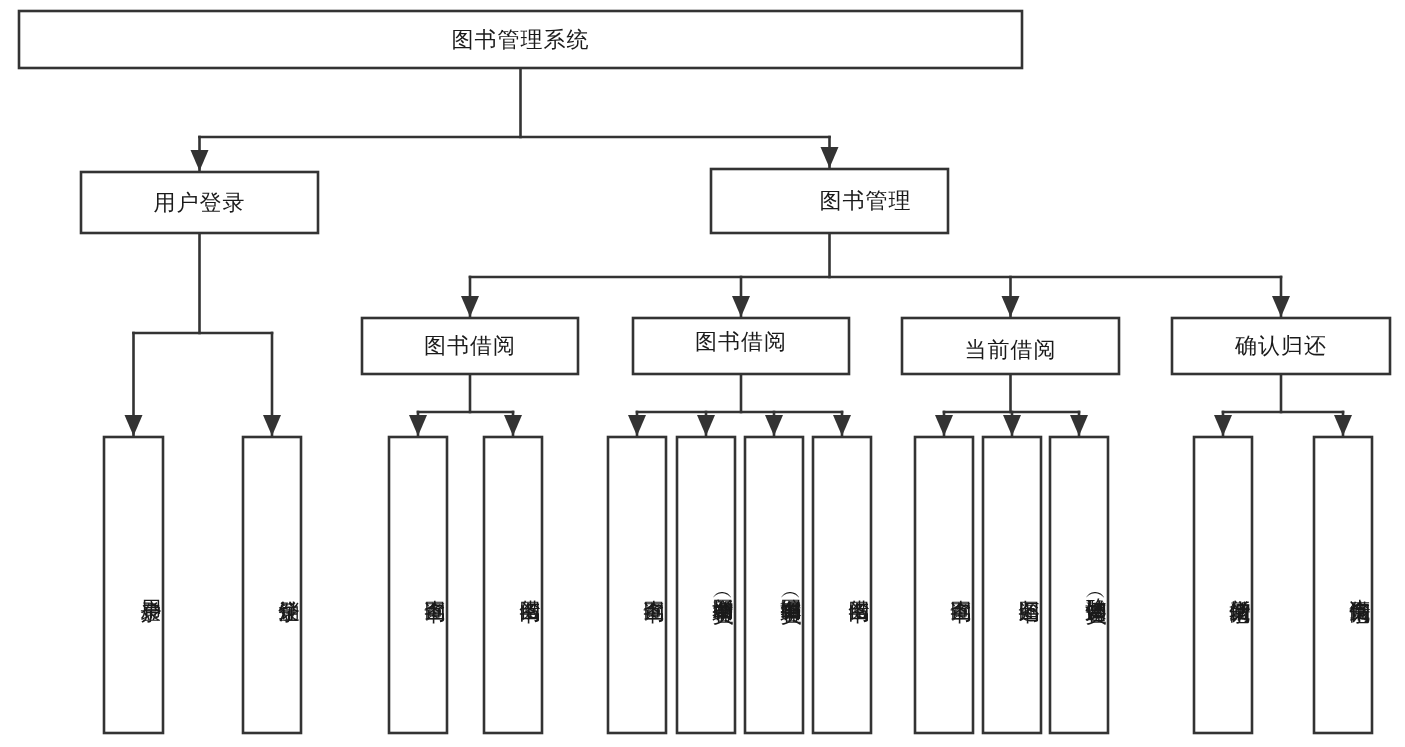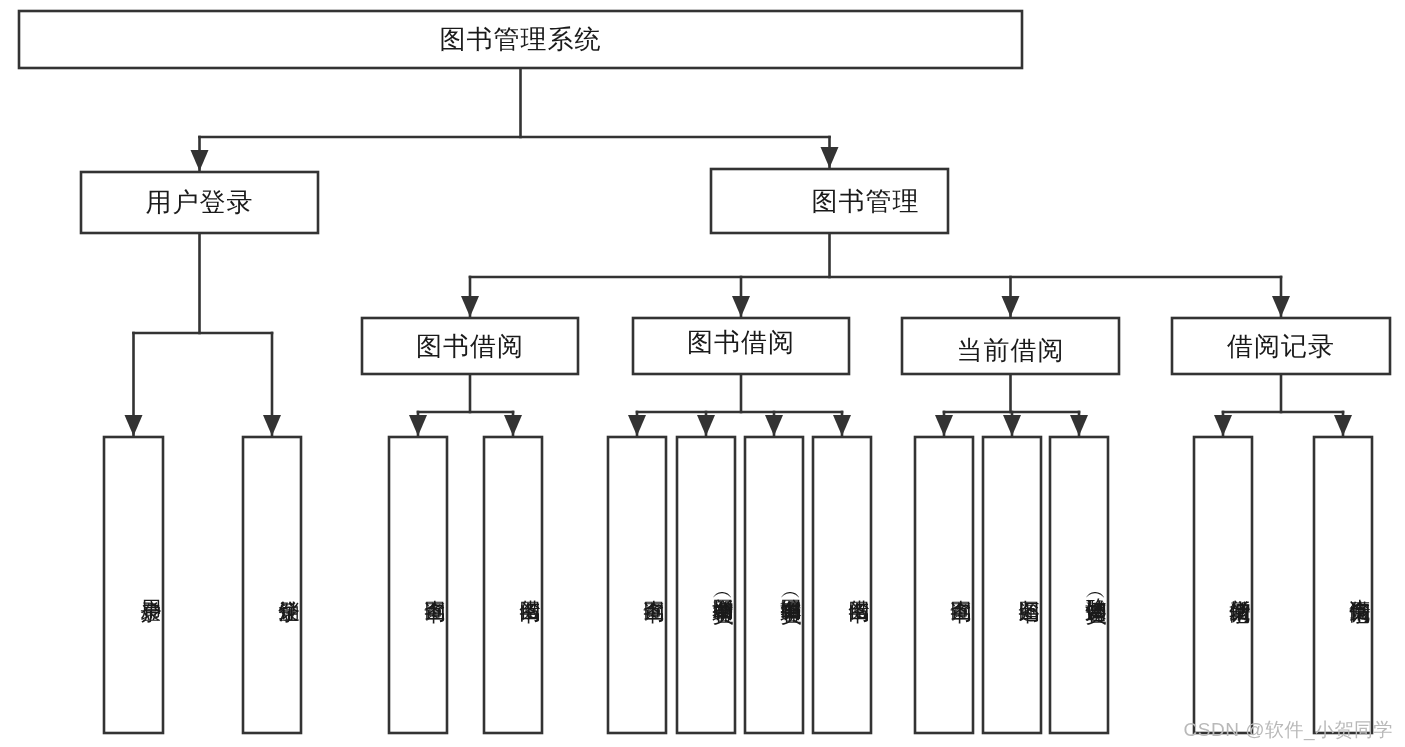--- a/index.html
+++ b/index.html
@@ -58,21 +58,21 @@
     letter-spacing: 1px;
     white-space: nowrap;
     pointer-events: none;
   }
   .htext-wrap {
     position: absolute;
     display: flex;
     align-items: center;
     justify-content: center;
     font-family: "Liberation Sans", "DejaVu Sans", sans-serif;
-    font-size: 26px;
+    font-size: 22px;
     color: #1a1a1a;
     letter-spacing: 1px;
     white-space: nowrap;
     pointer-events: none;
   }
   .watermark {
     position: absolute;
     right: 12px;
     bottom: 4px;
     font-family: "Liberation Sans", "DejaVu Sans", sans-serif;
@@ -167,31 +167,30 @@
       </g>
   </svg>
 
   <div id="label-layer">
       <div class="htext-wrap" style="left: 19px; top: 11px; width: 1003px; height: 57px;">图书管理系统</div>
       <div class="htext-wrap" style="left: 81px; top: 172px; width: 237px; height: 61px;">用户登录</div>
       <div class="htext-wrap" style="left: 711px; top: 169px; width: 237px; height: 64px; margin-left: 36px;">图书管理</div>
       <div class="htext-wrap" style="left: 362px; top: 318px; width: 216px; height: 56px;">图书借阅</div>
       <div class="htext-wrap" style="left: 633px; top: 318px; width: 216px; height: 48px;">图书借阅</div>
       <div class="htext-wrap" style="left: 902px; top: 318px; width: 217px; height: 64px;">当前借阅</div>
-      <div class="htext-wrap" style="left: 1172px; top: 318px; width: 218px; height: 56px;">借阅记录</div>
+      <div class="htext-wrap" style="left: 1172px; top: 318px; width: 218px; height: 56px;">确认归还</div>
       <div class="vtext-wrap" style="left: 104px; top: 443px; width: 59px; height: 284px;">用户登录</div>
       <div class="vtext-wrap" style="left: 243px; top: 443px; width: 58px; height: 284px;">注销登录</div>
       <div class="vtext-wrap" style="left: 389px; top: 443px; width: 58px; height: 284px;">查询图书</div>
       <div class="vtext-wrap" style="left: 484px; top: 443px; width: 58px; height: 284px;">借阅图书</div>
       <div class="vtext-wrap" style="left: 608px; top: 443px; width: 58px; height: 284px;">查询图书</div>
       <div class="vtext-wrap" style="left: 677px; top: 443px; width: 58px; height: 284px;">新增图书（管理员）</div>
       <div class="vtext-wrap" style="left: 745px; top: 443px; width: 58px; height: 284px;">编辑图书（管理员）</div>
       <div class="vtext-wrap" style="left: 813px; top: 443px; width: 58px; height: 284px;">借阅图书</div>
       <div class="vtext-wrap" style="left: 915px; top: 443px; width: 58px; height: 284px;">查询图书</div>
       <div class="vtext-wrap" style="left: 983px; top: 443px; width: 58px; height: 284px;">归还图书</div>
       <div class="vtext-wrap" style="left: 1050px; top: 443px; width: 58px; height: 284px;">确认归还（管理员）</div>
       <div class="vtext-wrap" style="left: 1194px; top: 443px; width: 58px; height: 284px;">新增借阅记录</div>
       <div class="vtext-wrap" style="left: 1314px; top: 443px; width: 58px; height: 284px;">查询借阅记录</div>
     </div>
 
-  <div class="watermark">CSDN @软件_小贺同学</div>
 
 </div>
 
 </body></html>

